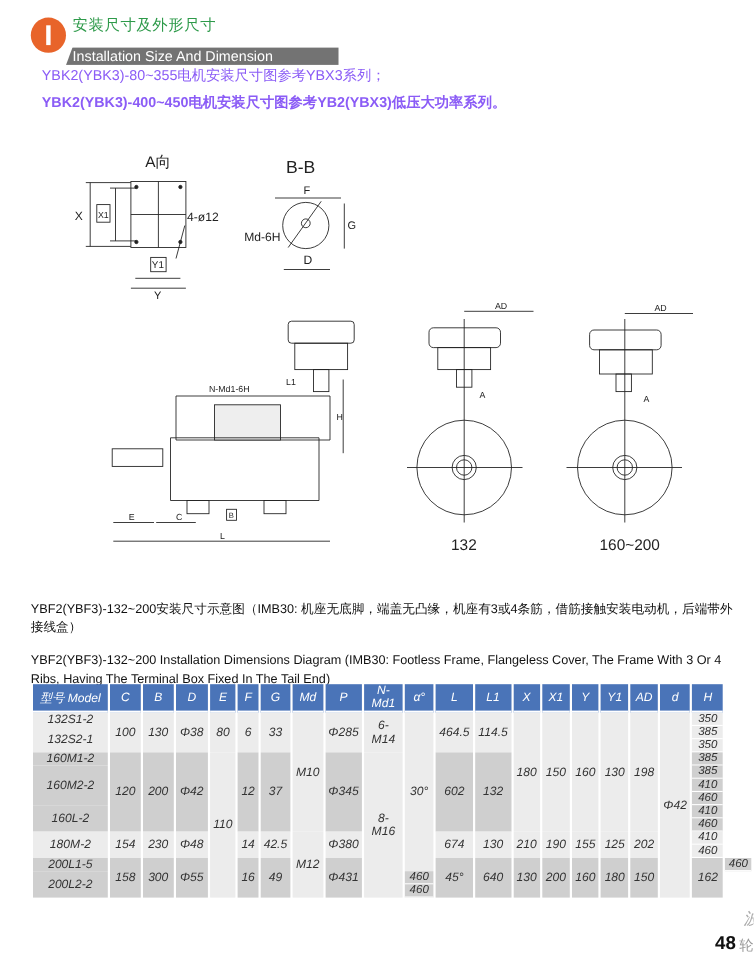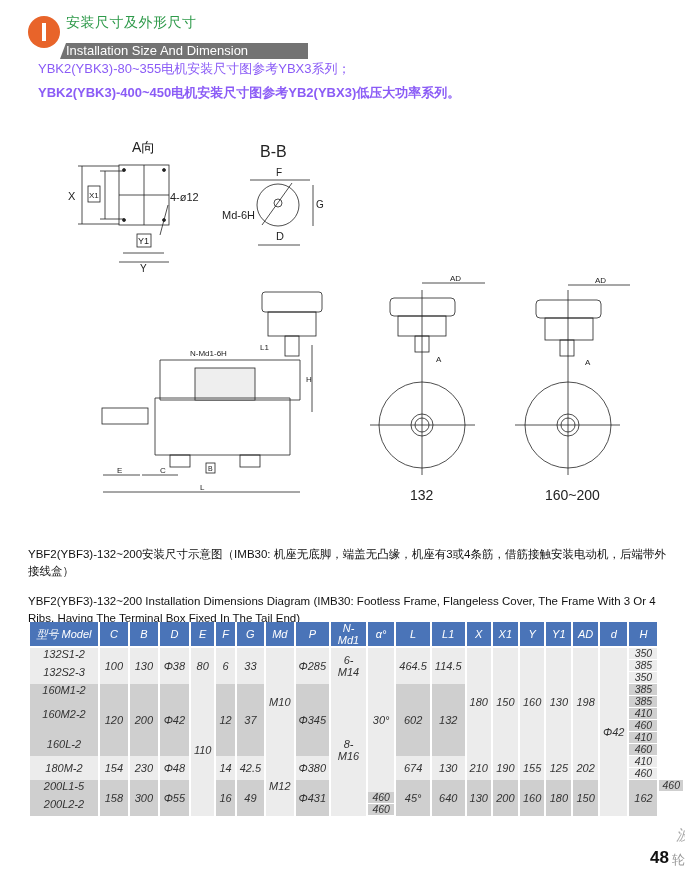--- a/index.html
+++ b/index.html
@@ -182,21 +182,21 @@
       <td class="lt" rowspan="18">150</td>
       <td class="lt" rowspan="18">160</td>
       <td class="lt" rowspan="18">130</td>
       <td class="lt" rowspan="18">198</td>
       <td class="lt" rowspan="36">Φ42</td>
       <td class="lt hcell" rowspan="2">350</td>
     </tr>
     <tr style="height:0"></tr>
 
     <tr style="height:11px">
-      <td class="lt" rowspan="4">132S2-3</td>
+      <td class="lt" rowspan="4">132S2-1</td>
       <td class="lt hcell" rowspan="2">385</td>
     </tr>
     <tr style="height:0"></tr>
     <tr style="height:11px">
         <td class="lt hcell" rowspan="2">350</td>
       </tr>
     <tr style="height:0"></tr>
 
     <tr style="height:11px">
       <td class="dk" rowspan="2">160M1-2</td>

